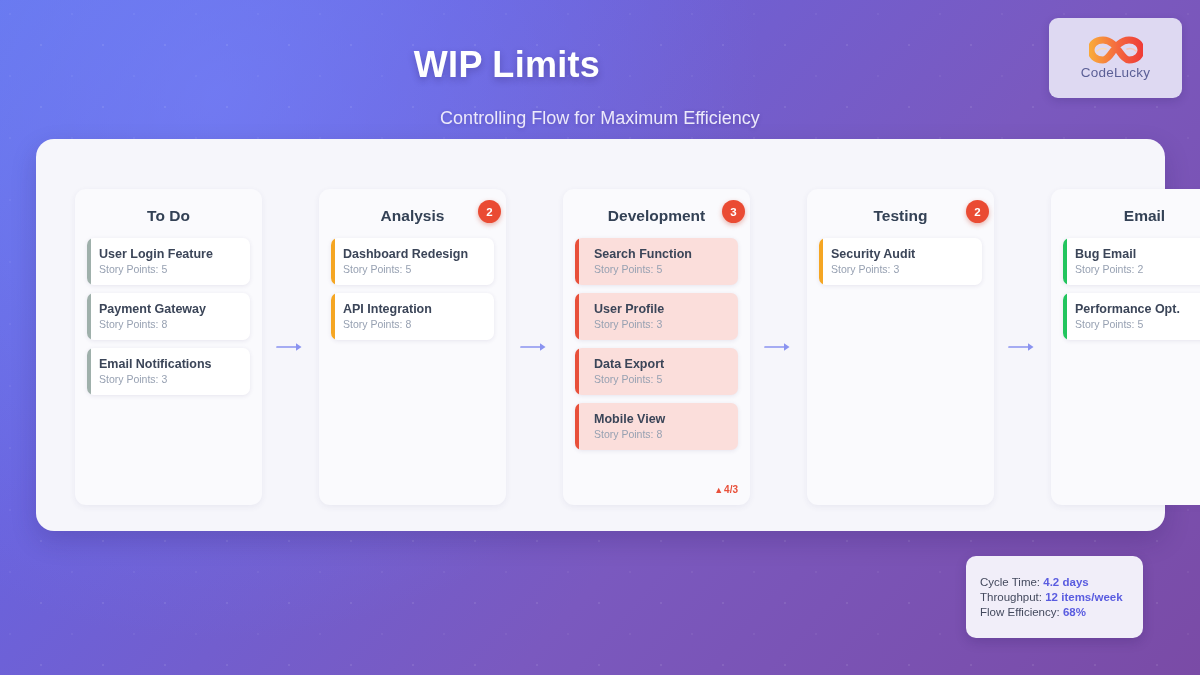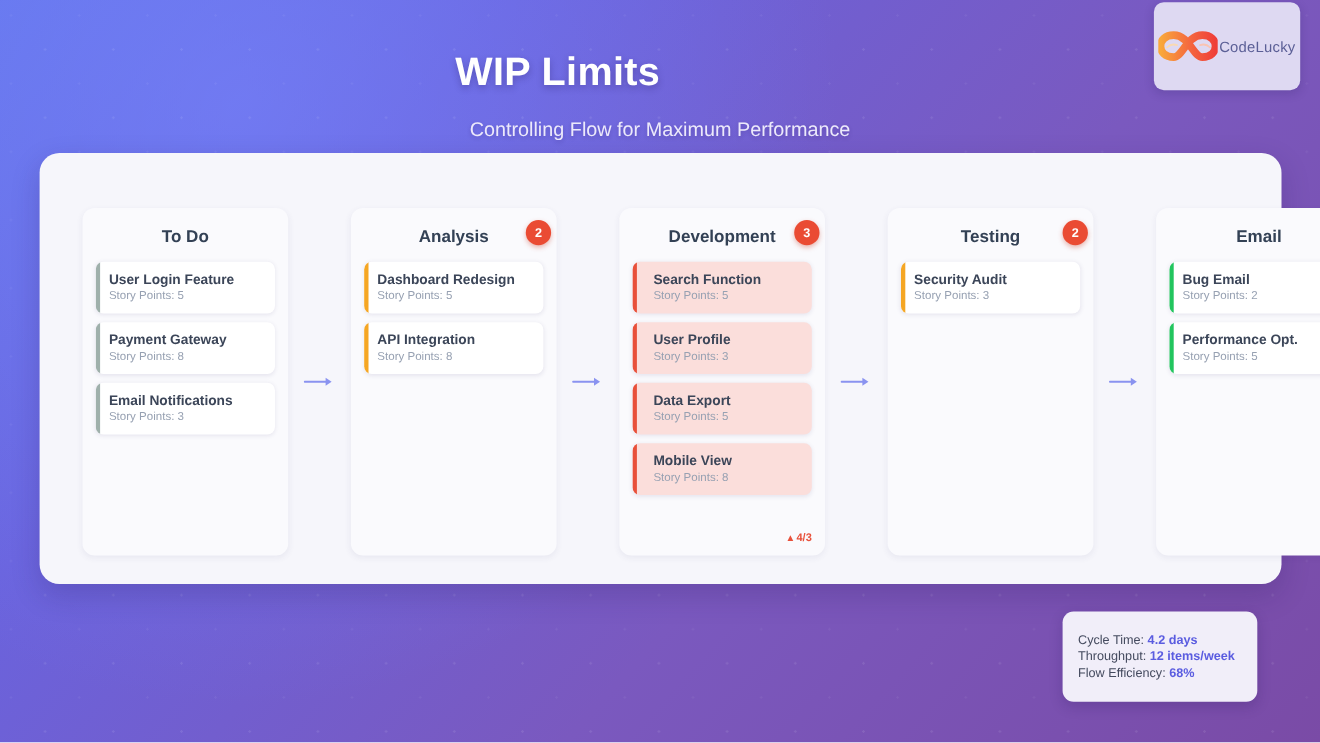--- a/index.html
+++ b/index.html
@@ -49,27 +49,27 @@
     top: 108px; left: 0; width: 1200px;
     text-align: center;
     font-size: 18px;
     color: #ece9fb;
     text-shadow: 0 1px 4px rgba(40,25,90,0.22);
   }
 
   
   #logo {
     position: absolute;
-    top: 2px; left: 1049px;
+    top: 18px; left: 1049px;
     width: 133px; height: 80px;
     background: #ded9f2;
     border-radius: 9px;
     box-shadow: 0 3px 9px rgba(40,25,90,0.18);
     display: flex;
-    flex-direction: row;
+    flex-direction: column;
     align-items: center;
     justify-content: center;
     gap: 1px;
   }
   #logo .mark { width: 54px; height: 28px; display: block; }
   #logo .wordmark {
     font-size: 13.5px;
     color: #5b5f96;
     letter-spacing: 0.2px;
   }
@@ -217,21 +217,21 @@
     font-weight: bold;
   }
 </style>
 </head>
 <body>
 
 <div id="stage">
   <div id="dots"></div>
 
   <div id="title">WIP Limits</div>
-  <div id="subtitle">Controlling Flow for Maximum Performance</div>
+  <div id="subtitle">Controlling Flow for Maximum Efficiency</div>
 
   <div id="logo">
     <svg class="mark" viewBox="0 0 54 28">
       <defs>
         <linearGradient id="lg" x1="0" y1="0" x2="1" y2="0">
           <stop offset="0%" stop-color="#f9a83a"></stop>
           <stop offset="55%" stop-color="#f4663f"></stop>
           <stop offset="100%" stop-color="#ef3e38"></stop>
         </linearGradient>
       </defs>

